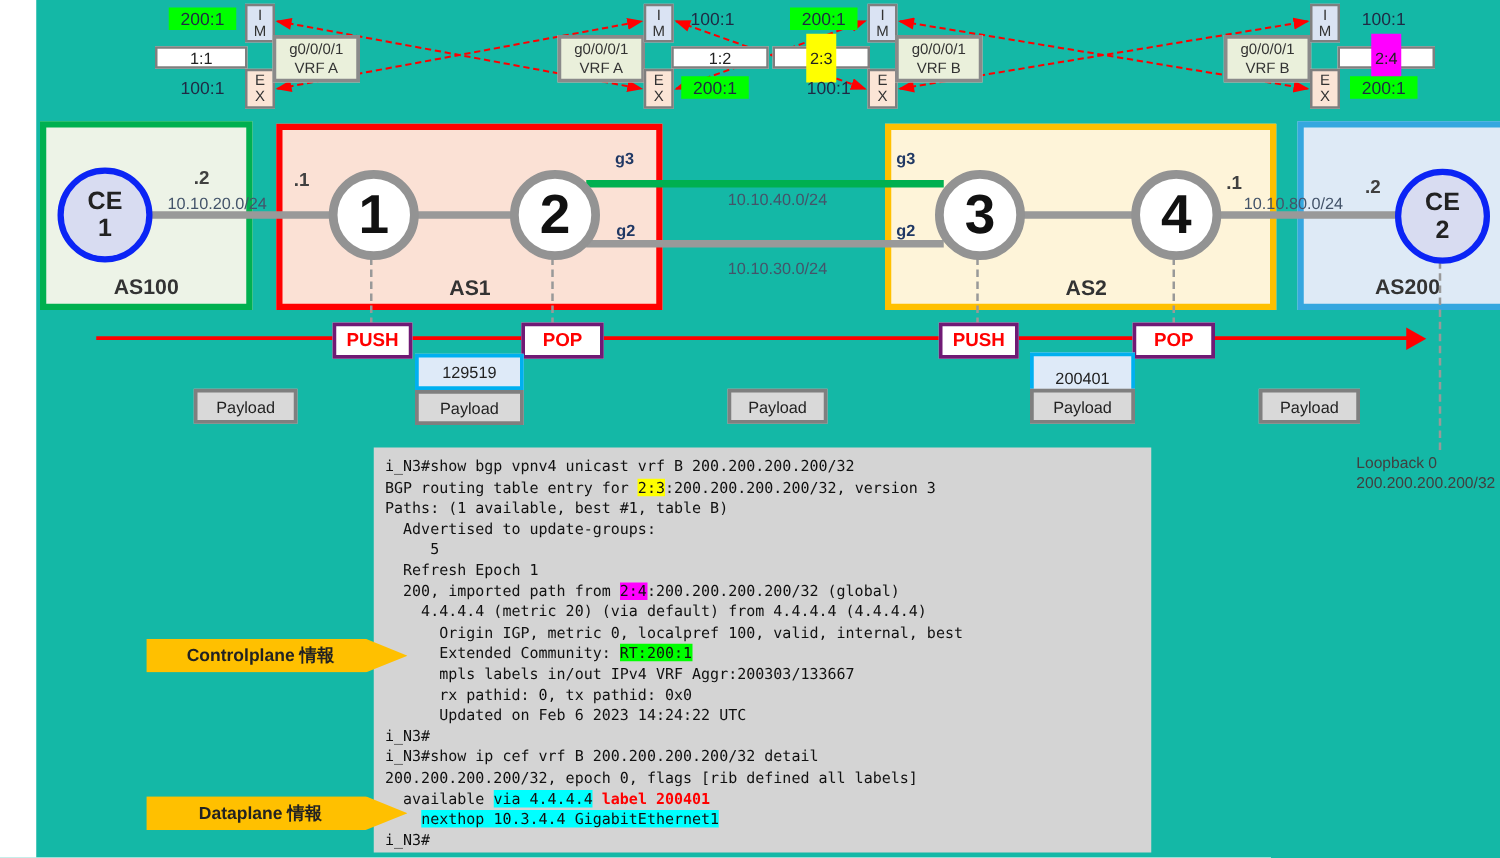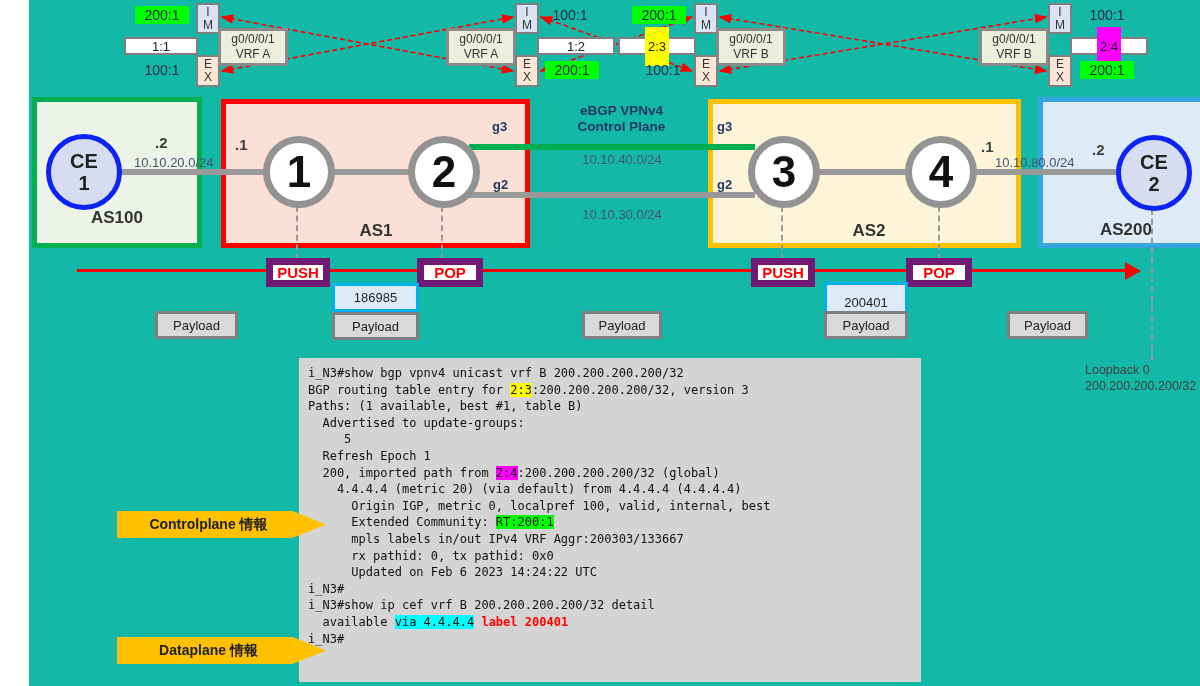--- a/index.html
+++ b/index.html
@@ -30,21 +30,21 @@
   .hlink { position:absolute; height:6px; background:#999; }
   .dash-v { position:absolute; width:0; border-left:2px dashed #999; }
   .iplabel { position:absolute; font-size:13px; color:#44546A; }
   .dotlabel { position:absolute; font-size:15px; font-weight:bold; color:#404040; }
   .portlabel { position:absolute; font-size:13px; font-weight:bold; color:#203864; }
   .ebgp { position:absolute; font-size:13.5px; font-weight:bold; color:#203864; text-align:center; line-height:1.18;}
   
   .redline { position:absolute; height:3px; background:#FF0000; }
   .redhead { position:absolute; width:0; height:0; border-top:9px solid transparent;
              border-bottom:9px solid transparent; border-left:16px solid #FF0000; }
-  .pushpop { position:absolute; background:#fff; border:7px solid #701a75; color:#FF0000;
+  .pushpop { position:absolute; background:#fff; border:3px solid #701a75; color:#FF0000;
              font-weight:bold; font-size:15px; display:flex; align-items:center; justify-content:center; }
   .payload { position:absolute; background:#D9D9D9; border:3px solid #7f7f7f; font-size:13px; color:#222;
              display:flex; align-items:center; justify-content:center; }
   .mplslabel { position:absolute; background:#DEEAF8; border:3px solid #00B0F0; font-size:13px; color:#222;
              display:flex; align-items:center; justify-content:center; }
   .looptext { position:absolute; font-size:12.5px; color:#404040; line-height:1.3; }
   
   .terminal { position:absolute; left:270px; top:358px; width:622px; height:324px; background:#D4D4D4;
               padding:7px 0 0 9px; font-family:"DejaVu Sans Mono", monospace; font-size:12px; color:#111; }
   .tline { white-space:pre; line-height:16.6px; }
@@ -139,21 +139,21 @@
     <div class="imex ex" style="left:1019px;top:55px;height:32px">E
 X</div>
     <div class="rtlabel" style="left: 1051px; top: 61px; background: rgb(0, 255, 0);">200:1</div>
   </div>
 
   <div class="asbox" style="left:3px;top:97px;width:170px;height:151px;border-color:#00B050;background:#EDF3E7"></div>
   <div class="asbox" style="left:192px;top:99px;width:309px;height:149px;border-color:#FF0000;background:#FBE1D5"></div>
   <div class="asbox" style="left:679px;top:99px;width:313px;height:149px;border-color:#FFC000;background:#FEF4D9"></div>
   <div class="asbox" style="left:1009px;top:97px;width:177px;height:151px;border-color:#35A7DF;background:#DEEAF6"></div>
 
-  <div class="aslabel" style="left:88px;top:208px">AS100</div>
+  <div class="aslabel" style="left:88px;top:220px">AS100</div>
   <div class="aslabel" style="left:347px;top:221px">AS1</div>
   <div class="aslabel" style="left:840px;top:221px">AS2</div>
   <div class="aslabel" style="left:1097px;top:220px">AS200</div>
 
   <div class="hlink" style="left:91px;top:169px;width:147px"></div>
   <div class="hlink" style="left:304px;top:169px;width:79px"></div>
   <div class="hlink" style="left:440px;top:144px;width:286px;background:#00B050"></div>
   <div class="hlink" style="left:440px;top:192px;width:286px"></div>
   <div class="hlink" style="left:789px;top:169px;width:91px"></div>
   <div class="hlink" style="left:946px;top:169px;width:145px"></div>
@@ -181,37 +181,33 @@
   <div class="iplabel" style="left:105px;top:155px">10.10.20.0/24</div>
   <div class="dotlabel" style="left:206px;top:136px">.1</div>
 
   <div class="portlabel" style="left:463px;top:119px">g3</div>
   <div class="portlabel" style="left:688px;top:119px">g3</div>
   <div class="portlabel" style="left:464px;top:177px">g2</div>
   <div class="portlabel" style="left:688px;top:177px">g2</div>
   <div class="iplabel" style="left:543px;top:152px;width:100px;text-align:center">10.10.40.0/24</div>
   <div class="iplabel" style="left:543px;top:207px;width:100px;text-align:center">10.10.30.0/24</div>
 
-  <div class="ebgp" style="left:515px;top:103px;width:155px">
-    <div>eBGP VPNv4</div>
-    <div>Control Plane</div>
-  </div>
 
   <div class="dotlabel" style="left:952px;top:138px">.1</div>
   <div class="iplabel" style="left:966px;top:155px">10.10.80.0/24</div>
   <div class="dotlabel" style="left:1063px;top:141px">.2</div>
 
   <div class="redline" style="left:48px;top:269px;width:1052px"></div>
   <div class="redhead" style="left:1096px;top:262px"></div>
   <div class="pushpop" style="left:237px;top:258px;width:64px;height:29px">PUSH</div>
   <div class="pushpop" style="left:388px;top:258px;width:66px;height:29px">POP</div>
   <div class="pushpop" style="left:722px;top:258px;width:64px;height:29px">PUSH</div>
   <div class="pushpop" style="left:877px;top:258px;width:66px;height:29px">POP</div>
 
-  <div class="mplslabel" style="left:303px;top:283px;width:87px;height:29px">186985</div>
+  <div class="mplslabel" style="left:303px;top:283px;width:87px;height:29px">129519</div>
   <div class="mplslabel" style="left:795px;top:282px;width:84px;height:40px">200401</div>
 
   <div class="payload" style="left:126px;top:311px;width:83px;height:28px">Payload</div>
   <div class="payload" style="left:303px;top:312px;width:87px;height:28px">Payload</div>
   <div class="payload" style="left:553px;top:311px;width:80px;height:28px">Payload</div>
   <div class="payload" style="left:795px;top:311px;width:84px;height:28px">Payload</div>
   <div class="payload" style="left:978px;top:311px;width:81px;height:28px">Payload</div>
 
   <div class="looptext" style="left:1056px;top:362px">
     <div>Loopback 0</div>
@@ -227,20 +223,22 @@
       <div class="tline"><span>  Refresh Epoch 1</span></div>
       <div class="tline"><span>  200, imported path from </span><span style="background: rgb(255, 0, 255);">2:4</span><span>:200.200.200.200/32 (global)</span></div>
       <div class="tline"><span>    4.4.4.4 (metric 20) (via default) from 4.4.4.4 (4.4.4.4)</span></div>
       <div class="tline"><span>      Origin IGP, metric 0, localpref 100, valid, internal, best</span></div>
       <div class="tline"><span>      Extended Community: </span><span style="background: rgb(0, 255, 0);">RT:200:1</span></div>
       <div class="tline"><span>      mpls labels in/out IPv4 VRF Aggr:200303/133667</span></div>
       <div class="tline"><span>      rx pathid: 0, tx pathid: 0x0</span></div>
       <div class="tline"><span>      Updated on Feb 6 2023 14:24:22 UTC</span></div>
       <div class="tline"><span>i_N3#</span></div>
       <div class="tline"><span>i_N3#show ip cef vrf B 200.200.200.200/32 detail</span></div>
+      <div class="tline"><span>200.200.200.200/32, epoch 0, flags [rib defined all labels]</span></div>
       <div class="tline"><span>  available </span><span style="background: rgb(0, 255, 255);">via 4.4.4.4</span><span> </span><span style="color: rgb(255, 0, 0); font-weight: bold;">label 200401</span></div>
+      <div class="tline"><span>    </span><span style="background: rgb(0, 255, 255);">nexthop 10.3.4.4 GigabitEthernet1</span></div>
       <div class="tline"><span>i_N3#</span></div>
     </div>
 
   <div class="callout" style="left:88px;top:511px">Controlplane 情報</div>
   <div class="callout" style="left:88px;top:637px">Dataplane 情報</div>
 
 </div>
 
 </body></html>

